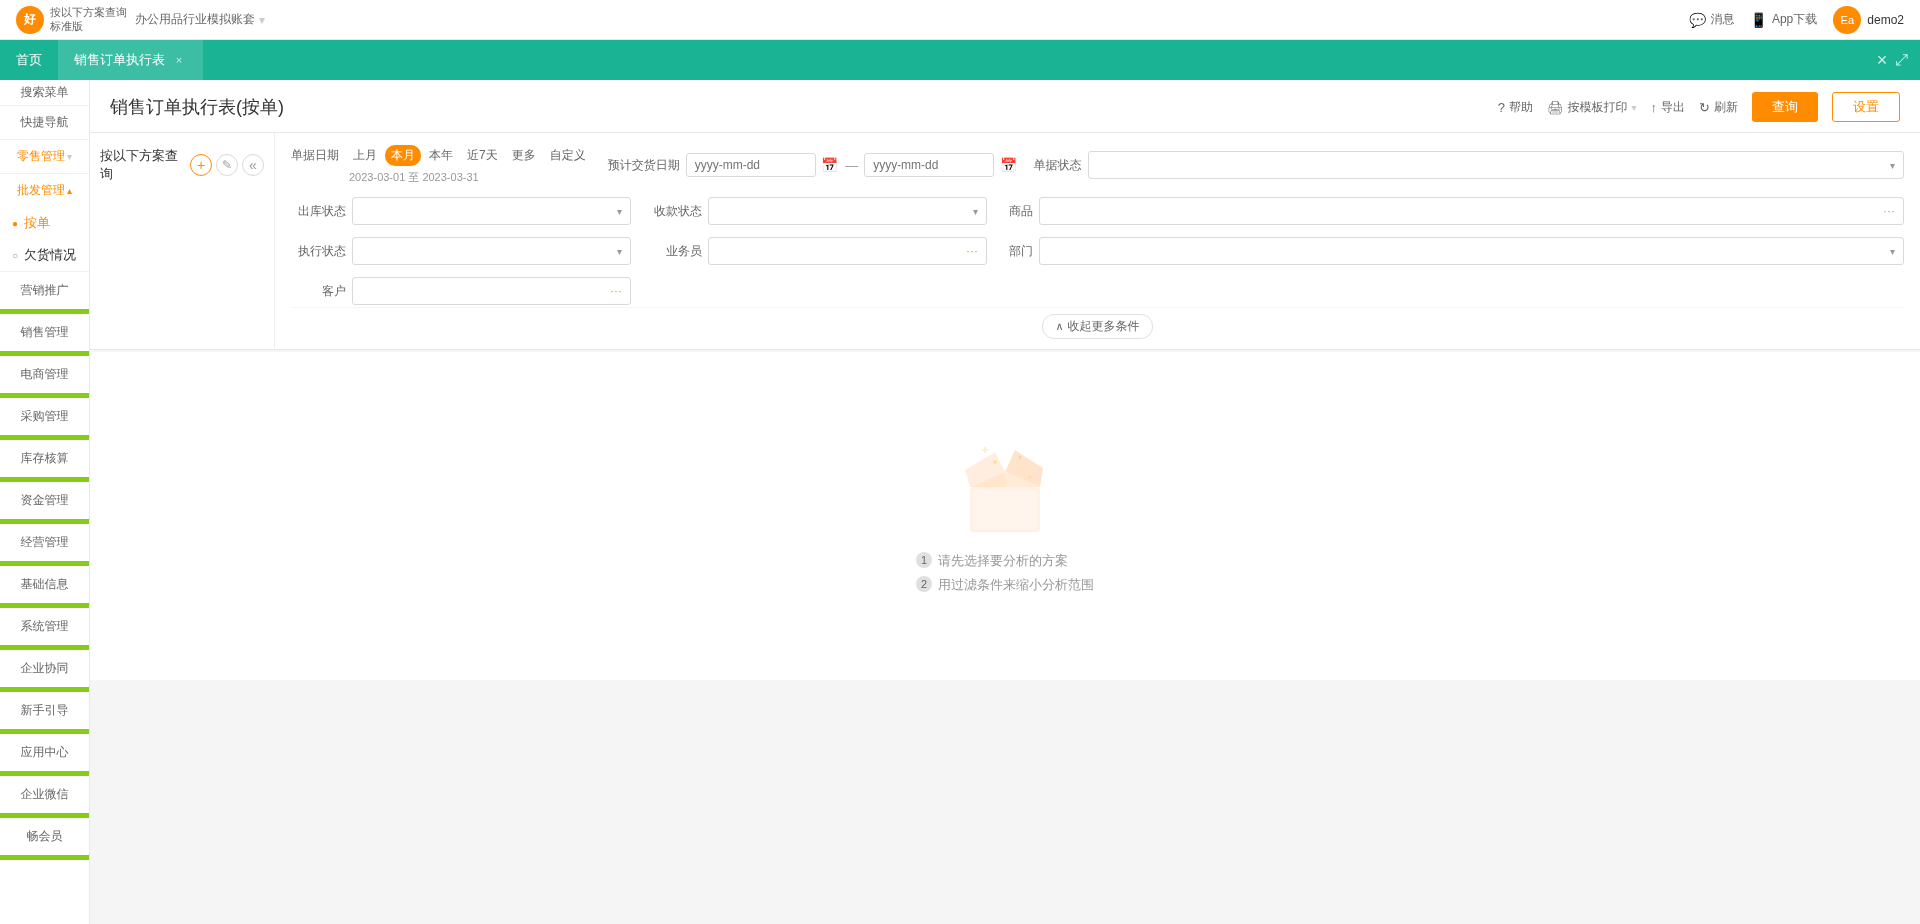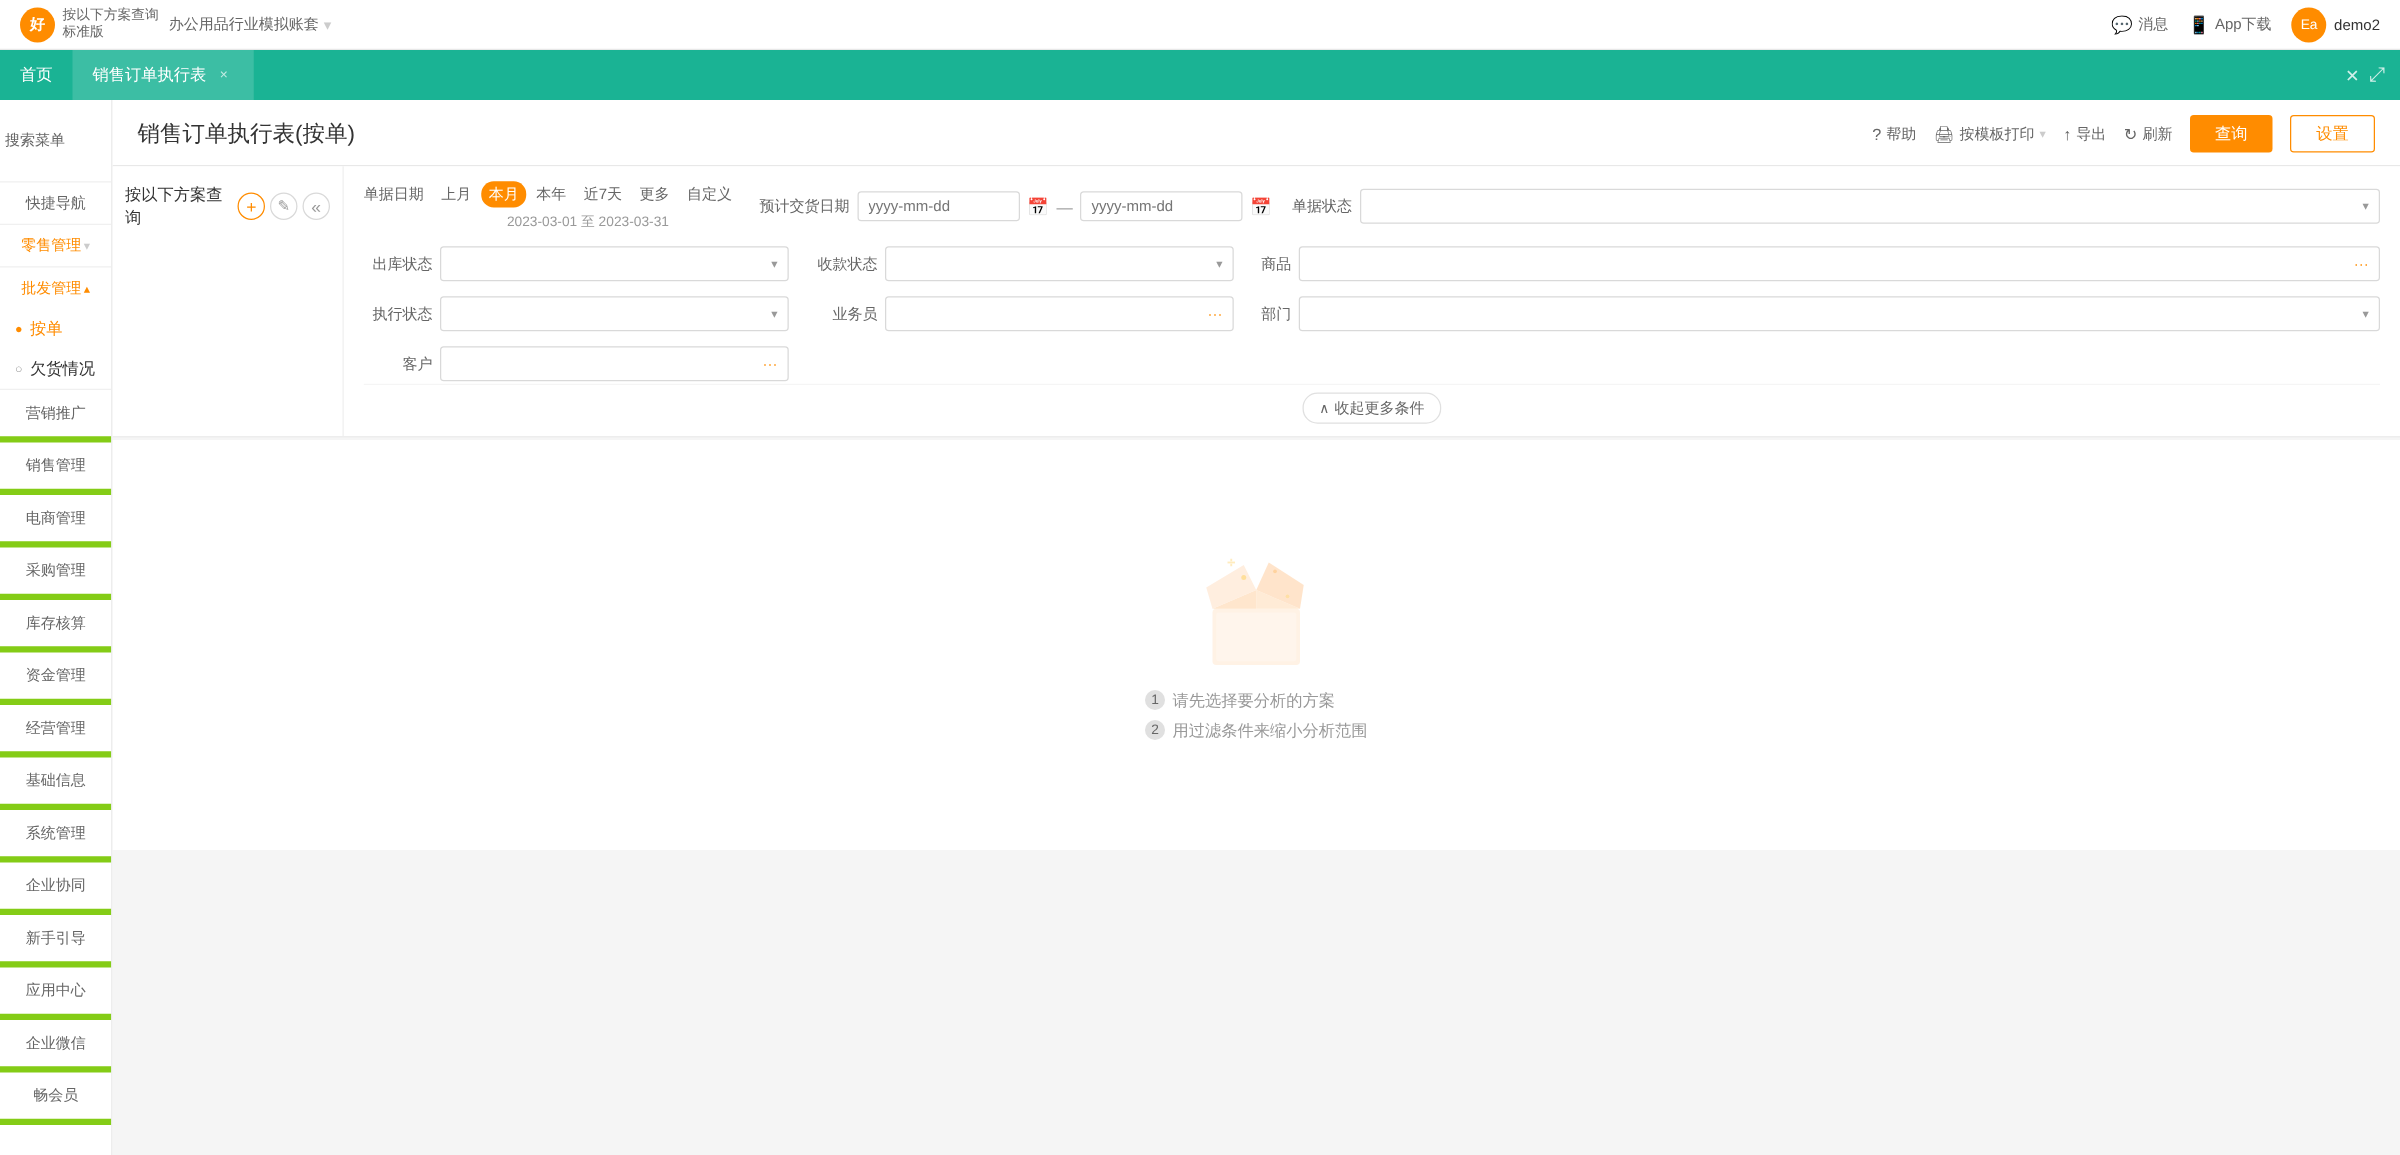--- a/index.html
+++ b/index.html
@@ -25,21 +25,21 @@
     .tab-close { width: 16px; height: 16px; display: flex; align-items: center; justify-content: center; border-radius: 50%; font-size: 11px; color: rgba(255,255,255,0.7); cursor: pointer; }
     .tab-bar-actions { margin-left: auto; display: flex; align-items: center; padding: 0 12px; gap: 8px; }
     .tab-bar-btn { color: rgba(255,255,255,0.8); cursor: pointer; font-size: 16px; }
 
     
     .main-layout { display: flex; flex: 1; overflow: hidden; }
 
     
     .sidebar { width: 90px; background: #fff; border-right: 1px solid #e8e8e8; display: flex; flex-direction: column; overflow-y: auto; flex-shrink: 0; }
     .sidebar-item { padding: 10px 4px; text-align: center; cursor: pointer; color: #666; font-size: 12px; border-bottom: 5px solid #84cc16; }
-    .sidebar-search { font-size: 12px; color: #666; padding: 24px 4px; border-bottom: 1px solid #f0f0f0; cursor: pointer; }
+    .sidebar-search { font-size: 12px; color: #666; padding: 4px 4px; text-align: center; border-bottom: 1px solid #f0f0f0; cursor: pointer; }
     .sidebar-quick { font-size: 12px; color: #666; padding: 8px 4px; text-align: center; border-bottom: 1px solid #f0f0f0; cursor: pointer; }
     .sidebar-menu-group { border-bottom: 1px solid #f0f0f0; }
     .sidebar-menu-header { display: flex; align-items: center; justify-content: center; padding: 8px 4px; font-size: 12px; color: #ff8c00; cursor: pointer; gap: 2px; }
 
     
     .content-area { flex: 1; overflow-y: auto; background: #f5f5f5; }
     .page-title { font-size: 18px; font-weight: 500; color: #333; }
     .header-action-btn { display: flex; align-items: center; gap: 4px; font-size: 12px; color: #666; cursor: pointer; }
     .btn-query { background: #ff8c00; color: white; border: none; padding: 6px 20px; border-radius: 3px; cursor: pointer; font-size: 13px; }
     .btn-settings { background: white; color: #ff8c00; border: 1px solid #ff8c00; padding: 5px 20px; border-radius: 3px; cursor: pointer; font-size: 13px; }
@@ -190,21 +190,21 @@
             <div style="width:22px;height:22px;border:1px solid #d9d9d9;border-radius:50%;display:flex;align-items:center;justify-content:center;cursor:pointer;color:#999;font-size:12px;">✎</div>
             <div style="width:22px;height:22px;border:1px solid #d9d9d9;border-radius:50%;display:flex;align-items:center;justify-content:center;cursor:pointer;color:#999;font-size:14px;">«</div>
           </div>
         </div>
       </div>
 
       <div style="flex:1; padding: 12px 16px 0 16px;">
 
         <div style="display:flex; align-items:center; margin-bottom:12px; gap:16px;">
 
-          <div style="display:flex;align-items:center;flex-direction:column;gap:4px;">
+          <div style="display:flex;align-items:flex-start;flex-direction:column;gap:4px;">
             <div style="display:flex;align-items:center;gap:0;">
               <span style="font-size:12px;color:#666;margin-right:8px;">单据日期</span>
               <div style="display:flex;gap:2px;">
                 <span class="date-tab">上月</span>
                 <span class="date-tab active">本月</span>
                 <span class="date-tab">本年</span>
                 <span class="date-tab">近7天</span>
                 <span class="date-tab">更多</span>
                 <span class="date-tab">自定义</span>
               </div>

